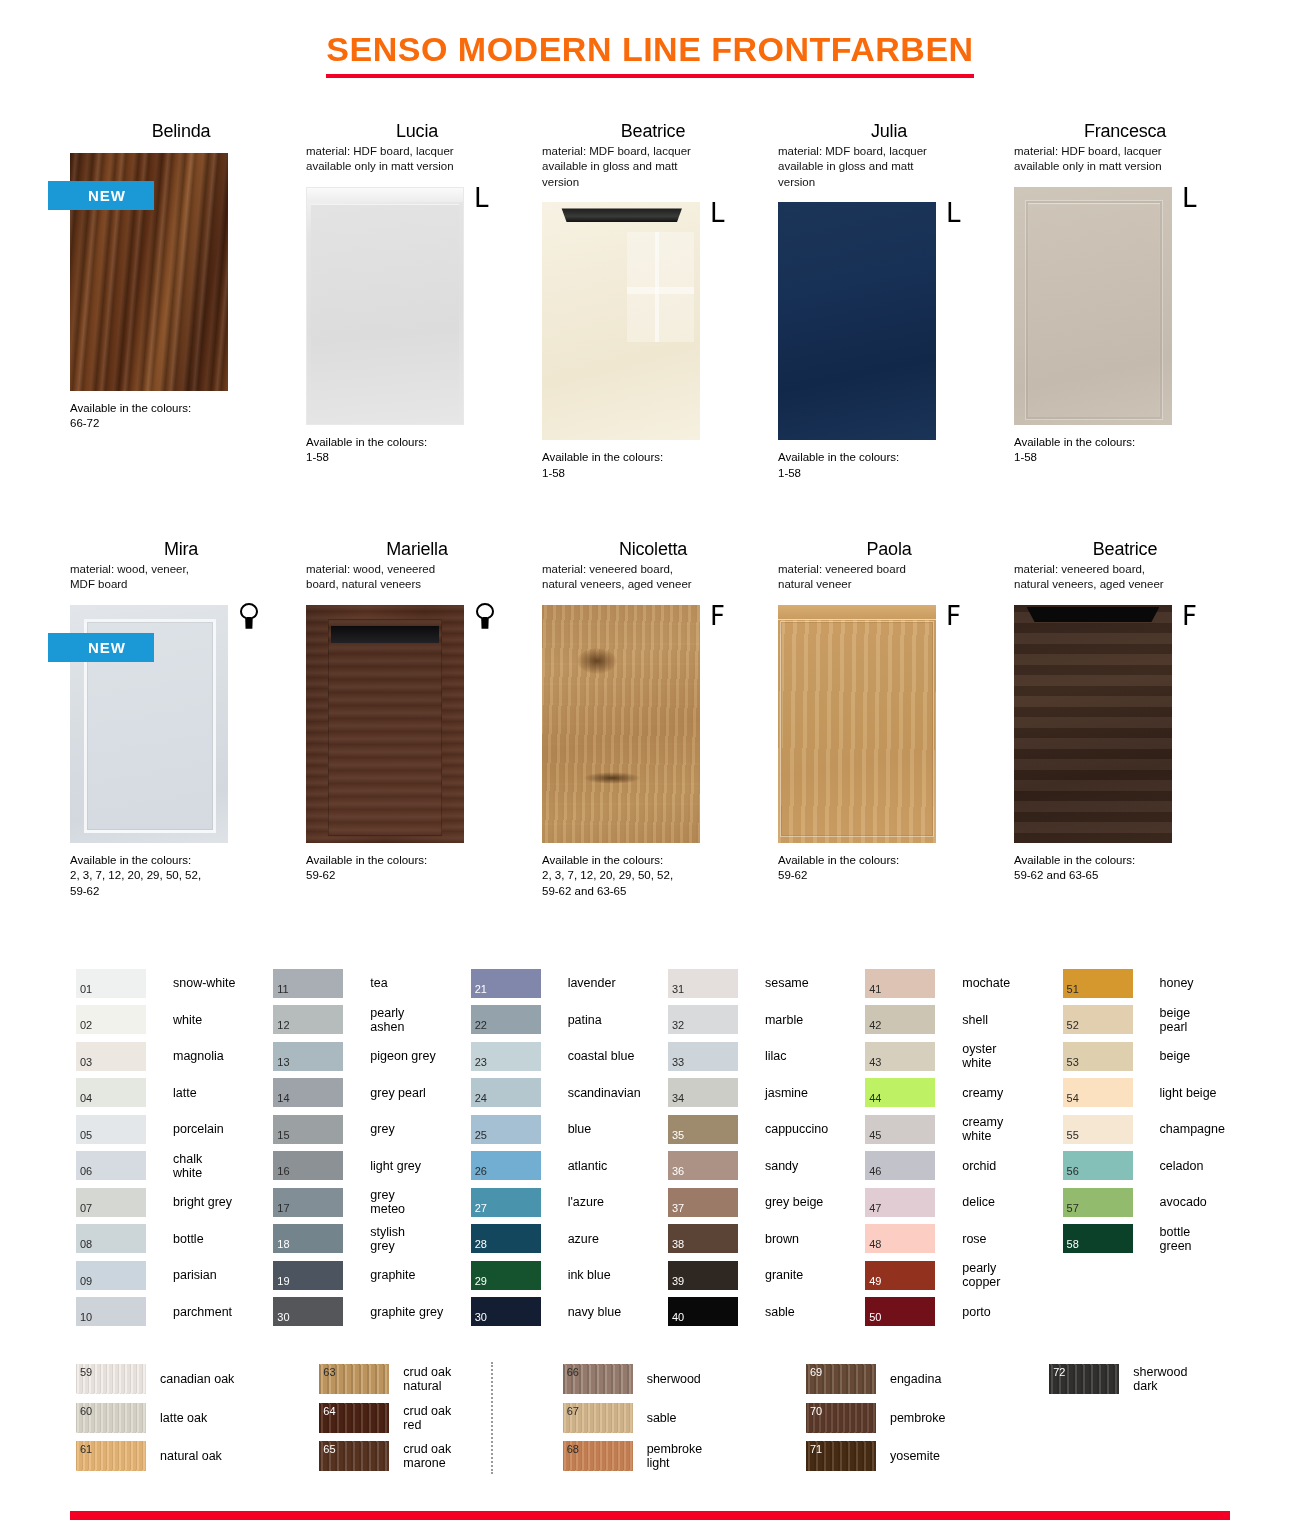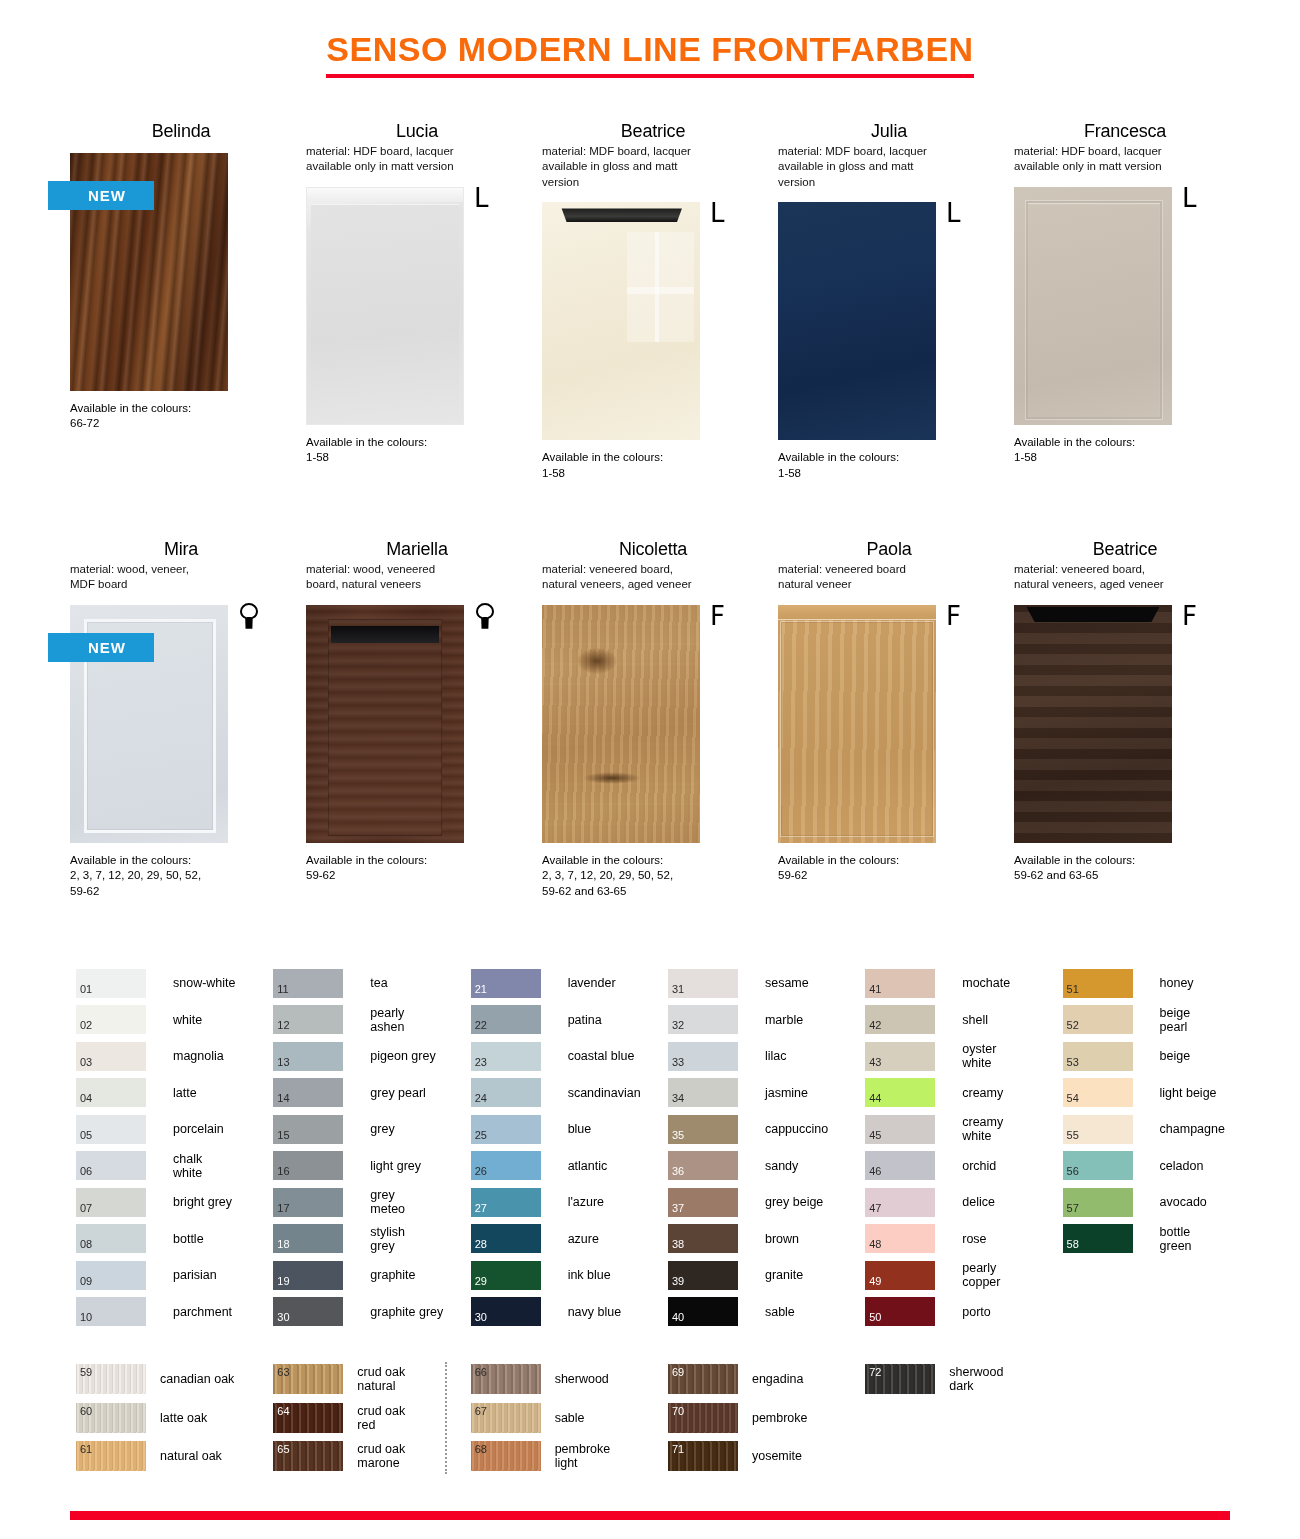--- a/index.html
+++ b/index.html
@@ -256,20 +256,21 @@
     line-height: 1.12;
     margin-left: 27px;
     white-space: pre-line;
   }
 
   
   .wood-grid {
     position: absolute;
     top: 1360px; left: 76px; right: 40px;
     display: flex;
+    gap: 46px;
   }
   .wood-col {
     width: 16.666%;
     position: relative;
   }
   .wood-col.sep::after {
     content:"";
     position:absolute; right: 24px; top: 2px; bottom: 2px;
     border-left: 2px dotted #9a9a9a;
   }

